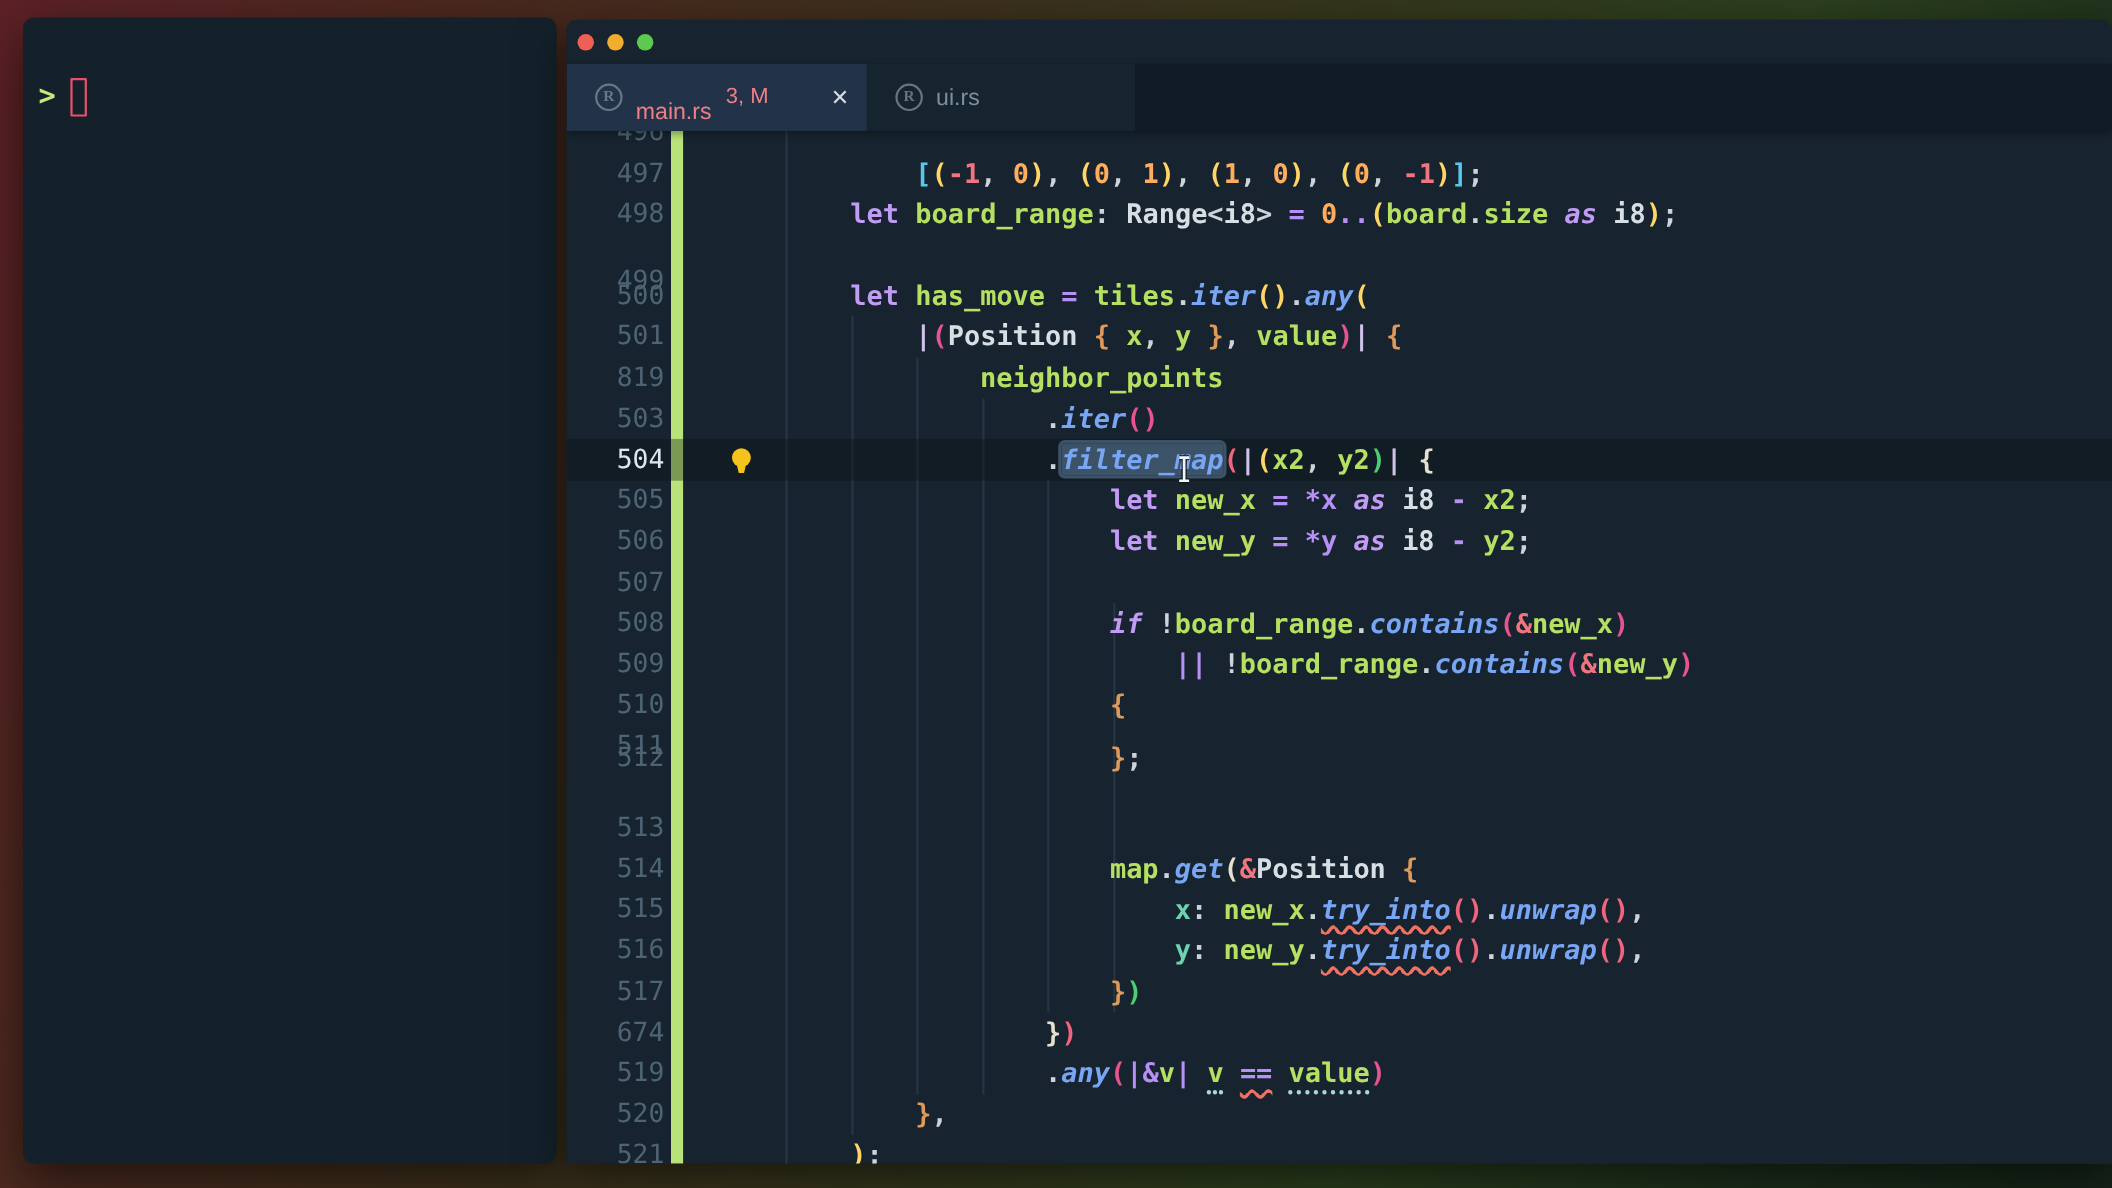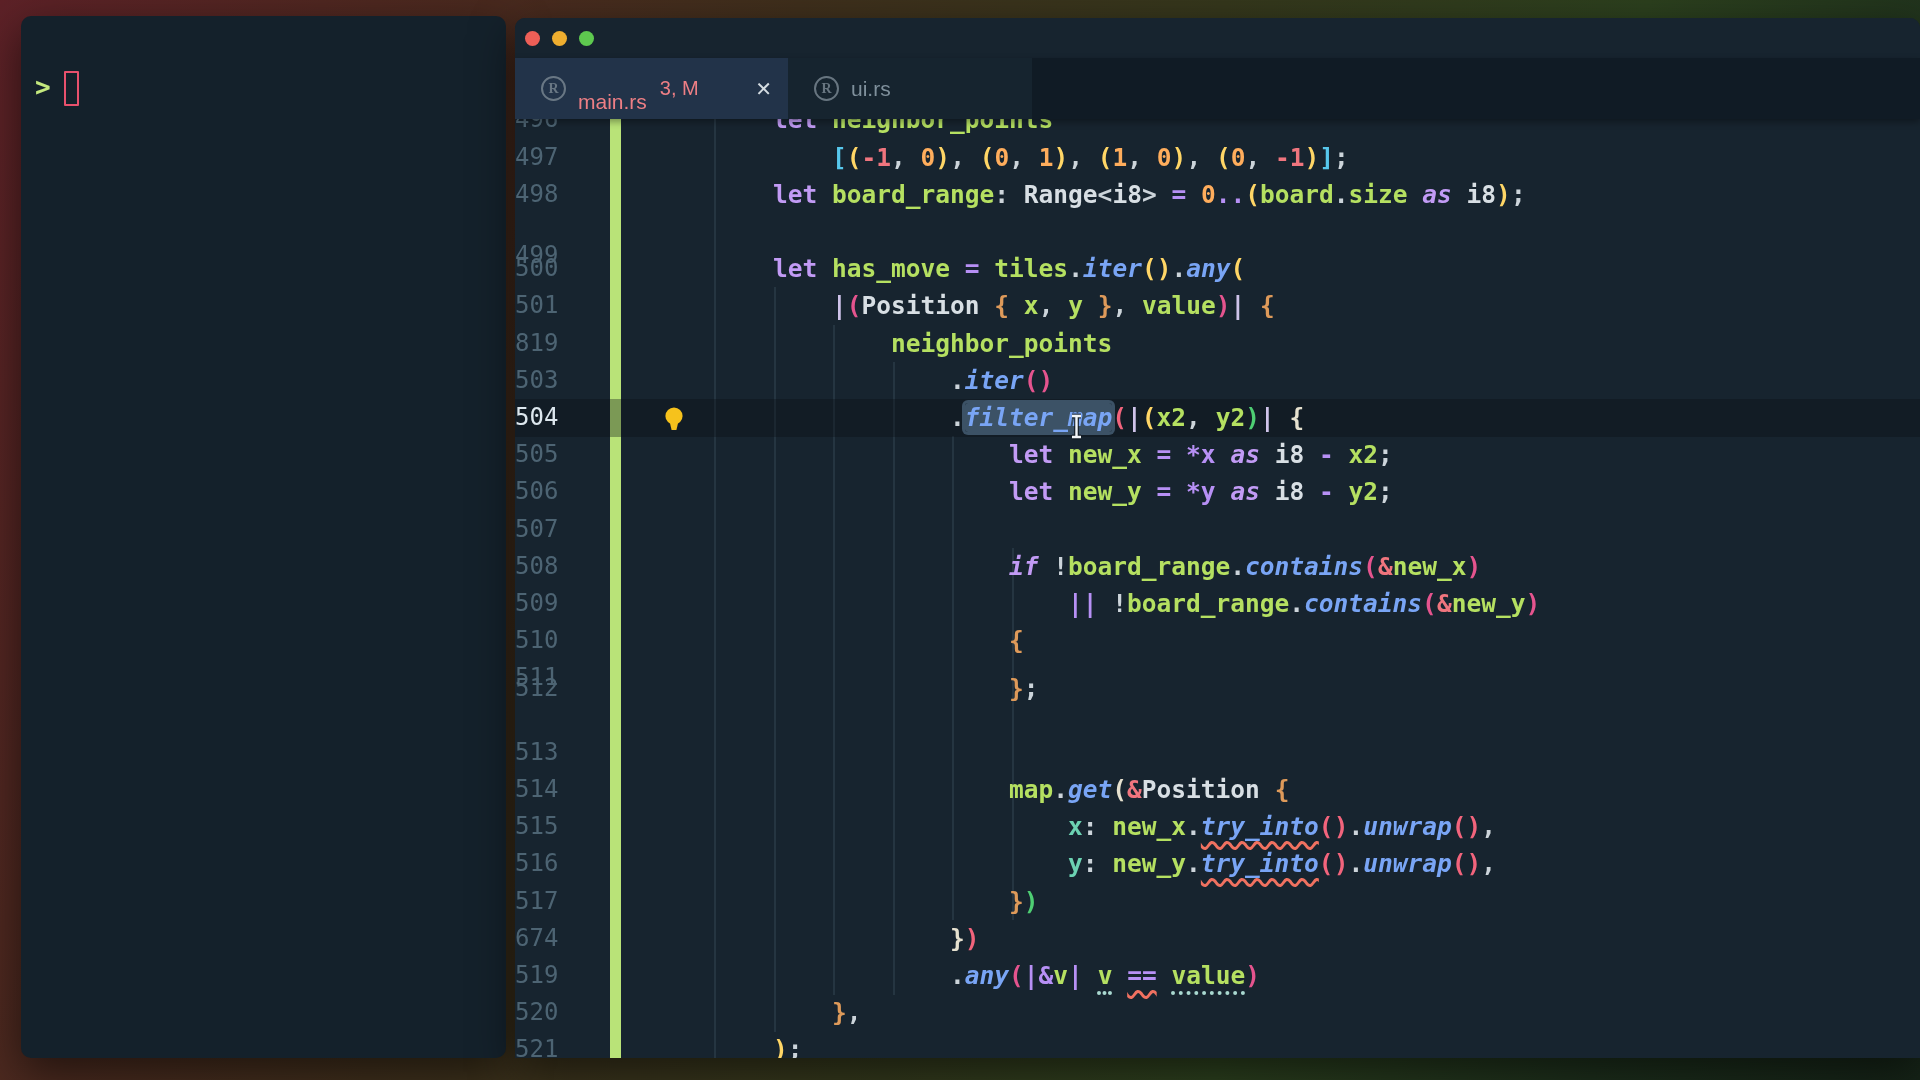--- a/index.html
+++ b/index.html
@@ -42,21 +42,21 @@
   .tab-badges { margin-left:13px; color:var(--salTab); font-size:20px; }
   .tab-close { margin-left:auto; margin-right:16px; color:var(--xCol); font-size:20px; cursor:default; }
 
   
   .codearea { position:absolute; left:0; right:0; top:101px; bottom:0; background:var(--editorBg);
               overflow:hidden; font-family:"DejaVu Sans Mono", monospace; }
   .gitbar { position:absolute; left:95px; top:0; bottom:0; width:11px; background:var(--gitbar); }
   .guide { position:absolute; width:2px; background:var(--guide); }
   .line { position:absolute; left:0; right:0; height:38px; line-height:37px; white-space:pre; }
   .line.cur { background:rgba(8,14,20,.35); }
-  .num { position:absolute; left:0; width:89px; font-size:24px;
+  .num { position:absolute; left:0; width:89px; text-align:right; font-size:24px;
          color:var(--numCol); font-weight:normal; }
   .line.cur .num { color:var(--numCur); }
   .code { position:absolute; left:140px; font-size:24.5px; font-weight:bold; color:var(--w); }
 
   .tk-w{color:var(--w)} .tk-wt{color:var(--wt)}
   .tk-kw{color:var(--kw)} .tk-kwi{color:var(--kw);font-style:italic}
   .tk-id{color:var(--id)} .tk-fn{color:var(--fn);font-style:italic}
   .tk-num{color:var(--num)} .tk-sal{color:var(--sal)}
   .tk-y{color:var(--y)} .tk-o{color:var(--o)} .tk-m{color:var(--m)} .tk-r{color:var(--r)}
   .tk-g{color:var(--g)} .tk-c{color:var(--c)} .tk-pale{color:var(--pale)}
@@ -108,21 +108,21 @@
     <div class="gitbar"></div>
     <div id="guides">
         <div class="guide" style="left: 199px; top: 0px; height: 940px;"></div>
         <div class="guide" style="left: 259px; top: 168px; height: 745px;"></div>
         <div class="guide" style="left: 318px; top: 206px; height: 670px;"></div>
         <div class="guide" style="left: 378px; top: 243px; height: 633px;"></div>
         <div class="guide" style="left: 437px; top: 317px; height: 484px;"></div>
         <div class="guide" style="left: 497px; top: 429px; height: 372px;"></div>
       </div>
     <div id="lines">
-        <div class="line" style="top: -17.6px;"><span class="num">496</span><span class="code"><span class="tk-w">        </span><span class="tk-kw">let</span><span class="tk-w"> </span><span class="tk-id">neighbor_points</span></span></div>
+        <div class="line" style="top: -17.6px;"><span class="num">496</span></div>
         <div class="line" style="top: 19.6px;"><span class="num">497</span><span class="code"><span class="tk-w">            </span><span class="tk-c">[</span><span class="tk-y">(</span><span class="tk-sal">-1</span><span class="tk-w">,</span><span class="tk-w"> </span><span class="tk-num">0</span><span class="tk-y">)</span><span class="tk-w">,</span><span class="tk-w"> </span><span class="tk-y">(</span><span class="tk-num">0</span><span class="tk-w">,</span><span class="tk-w"> </span><span class="tk-num">1</span><span class="tk-y">)</span><span class="tk-w">,</span><span class="tk-w"> </span><span class="tk-y">(</span><span class="tk-num">1</span><span class="tk-w">,</span><span class="tk-w"> </span><span class="tk-num">0</span><span class="tk-y">)</span><span class="tk-w">,</span><span class="tk-w"> </span><span class="tk-y">(</span><span class="tk-num">0</span><span class="tk-w">,</span><span class="tk-w"> </span><span class="tk-sal">-1</span><span class="tk-y">)</span><span class="tk-c">]</span><span class="tk-w">;</span></span></div>
         <div class="line" style="top: 56.8px;"><span class="num">498</span><span class="code"><span class="tk-w">        </span><span class="tk-kw">let</span><span class="tk-w"> </span><span class="tk-id">board_range</span><span class="tk-w">:</span><span class="tk-w"> </span><span class="tk-wt">Range</span><span class="tk-w">&lt;</span><span class="tk-wt">i8</span><span class="tk-w">&gt;</span><span class="tk-w"> </span><span class="tk-vio">=</span><span class="tk-w"> </span><span class="tk-num">0</span><span class="tk-vio">..</span><span class="tk-y">(</span><span class="tk-id">board</span><span class="tk-w">.</span><span class="tk-id">size</span><span class="tk-w"> </span><span class="tk-kwi">as</span><span class="tk-w"> </span><span class="tk-wt">i8</span><span class="tk-y">)</span><span class="tk-w">;</span></span></div>
         <div class="line" style="top: 94px; margin-top: 24px;"><span class="num">499</span><span class="code"></span></div>
         <div class="line" style="top: 131.2px;"><span class="num">500</span><span class="code"><span class="tk-w">        </span><span class="tk-kw">let</span><span class="tk-w"> </span><span class="tk-id">has_move</span><span class="tk-w"> </span><span class="tk-vio">=</span><span class="tk-w"> </span><span class="tk-id">tiles</span><span class="tk-w">.</span><span class="tk-fn">iter</span><span class="tk-y">()</span><span class="tk-w">.</span><span class="tk-fn">any</span><span class="tk-y">(</span></span></div>
         <div class="line" style="top: 168.4px;"><span class="num">501</span><span class="code"><span class="tk-w">            </span><span class="tk-pv">|</span><span class="tk-m">(</span><span class="tk-wt">Position</span><span class="tk-w"> </span><span class="tk-o">{</span><span class="tk-w"> </span><span class="tk-id">x</span><span class="tk-w">,</span><span class="tk-w"> </span><span class="tk-id">y</span><span class="tk-w"> </span><span class="tk-o">}</span><span class="tk-w">,</span><span class="tk-w"> </span><span class="tk-id">value</span><span class="tk-m">)</span><span class="tk-pv">|</span><span class="tk-w"> </span><span class="tk-o">{</span></span></div>
         <div class="line" style="top: 205.6px;"><span class="num">819</span><span class="code"><span class="tk-w">                </span><span class="tk-id">neighbor_points</span></span></div>
         <div class="line" style="top: 242.8px;"><span class="num">503</span><span class="code"><span class="tk-w">                    </span><span class="tk-w">.</span><span class="tk-fn">iter</span><span class="tk-m">(</span><span class="tk-m">)</span></span></div>
         <div class="line cur" style="top: 280px;"><span class="num">504</span><span class="code"><span class="tk-w">                    </span><span class="tk-w">.</span><span class="tk-fn hl">filter_map</span><span class="tk-r">(</span><span class="tk-pv">|</span><span class="tk-y">(</span><span class="tk-id">x2</span><span class="tk-w">,</span><span class="tk-w"> </span><span class="tk-id">y2</span><span class="tk-g">)</span><span class="tk-pv">|</span><span class="tk-w"> </span><span class="tk-pale">{</span></span></div>
         <div class="line" style="top: 317.2px;"><span class="num">505</span><span class="code"><span class="tk-w">                        </span><span class="tk-kw">let</span><span class="tk-w"> </span><span class="tk-id">new_x</span><span class="tk-w"> </span><span class="tk-vio">=</span><span class="tk-w"> </span><span class="tk-vio">*x</span><span class="tk-w"> </span><span class="tk-kwi">as</span><span class="tk-w"> </span><span class="tk-wt">i8</span><span class="tk-w"> </span><span class="tk-vio">-</span><span class="tk-w"> </span><span class="tk-id">x2</span><span class="tk-w">;</span></span></div>
         <div class="line" style="top: 354.4px;"><span class="num">506</span><span class="code"><span class="tk-w">                        </span><span class="tk-kw">let</span><span class="tk-w"> </span><span class="tk-id">new_y</span><span class="tk-w"> </span><span class="tk-vio">=</span><span class="tk-w"> </span><span class="tk-vio">*y</span><span class="tk-w"> </span><span class="tk-kwi">as</span><span class="tk-w"> </span><span class="tk-wt">i8</span><span class="tk-w"> </span><span class="tk-vio">-</span><span class="tk-w"> </span><span class="tk-id">y2</span><span class="tk-w">;</span></span></div>

